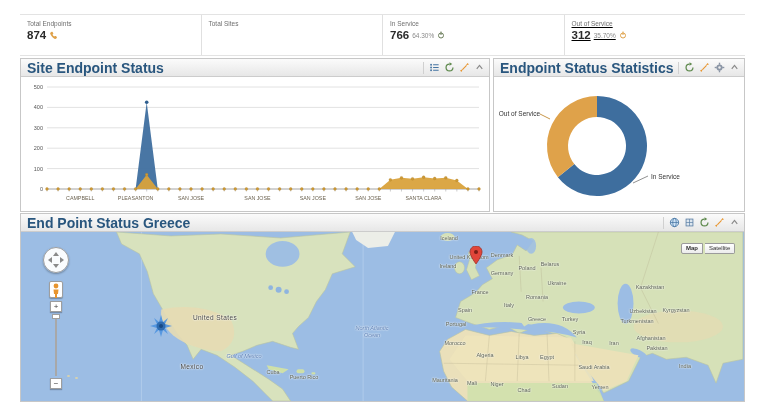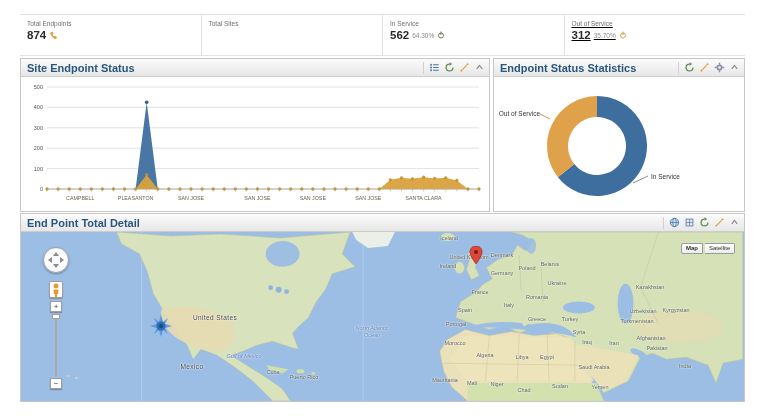--- a/index.html
+++ b/index.html
@@ -12,21 +12,21 @@
   .stat-card:last-child { border-right:none;text-decoration:underline; }
   .stat-label { font-size:6.5px; color:#6f6f6f; display:block; margin-bottom:2px; }
   .stat-value-row { display:flex; align-items:center; gap:3px; }
   .stat-value { font-size:11.5px; font-weight:bold; color:#2b2b2b; }
   .stat-extra { font-size:6.5px; color:#8a8a8a; }
 
   
   .row { display:flex; gap:3px; margin-top:2px; }
   .panel { background:#fff; border:1px solid #c7c7c7; }
   .panel-header { height:18px; background:linear-gradient(#fbfbfb,#e7e7e7); border-bottom:1px solid #cccccc; display:flex; align-items:center; justify-content:space-between; padding:0 4px 0 6px; }
-  .panel-title { font-size:11px; font-weight:bold; color:#29567e; }
+  .panel-title { font-size:14px; font-weight:bold; color:#29567e; }
   .panel-icons { display:flex; align-items:center; gap:4px; border-left:1px solid #d0d0d0; padding-left:5px; height:12px; }
   .panel-icons svg { display:block; }
 
   .panel-site { width:470px; height:154px; }
   .panel-donut { width:272px; height:154px; }
   .panel-map { width:725px; height:189px; margin-top:1px; }
   .panel-body { position:relative; background:#fff; }
 
   
   .donut-label { position:absolute; font-size:6.5px; color:#333; }
@@ -74,21 +74,21 @@
             <path fill="#dfa24a" d="M4.6,1.4 C5.4,1 6.2,1.3 6.6,2 L7.6,3.8 C7.9,4.4 7.7,5.1 7.2,5.5 L6.3,6.2 C6.9,7.7 8,9 9.4,9.8 L10.3,9.1 C10.8,8.7 11.5,8.7 12,9.1 L13.6,10.4 C14.2,10.9 14.3,11.8 13.8,12.4 L12.9,13.4 C12.3,14.1 11.3,14.3 10.4,14 C6.6,12.3 3.6,9 2.1,5.1 C1.8,4.2 2.1,3.2 2.9,2.7 Z"></path>
           </svg>
       </span>
     </div>
     <div class="stat-card">
       <span class="stat-label">Total Sites</span>
     </div>
     <div class="stat-card">
       <span class="stat-label">In Service</span>
       <span class="stat-value-row">
-        <span class="stat-value">562</span>
+        <span class="stat-value">766</span>
         <span class="stat-extra">64.30%</span>
         <svg width="8" height="8" viewBox="0 0 16 16">
             <circle cx="8" cy="9" r="5" fill="none" stroke="#6b7d5a" stroke-width="2"></circle>
             <line x1="8" y1="1" x2="8" y2="8" stroke="#6b7d5a" stroke-width="2"></line>
           </svg>
       </span>
     </div>
     <div class="stat-card">
       <span class="stat-label">Out of Service</span>
       <span class="stat-value-row">
@@ -272,21 +272,21 @@
             <path d="M63.880459471170596,100.13938902440563 A50,50 0 0 1 102.99999999999999,19 L103,40 A29,29 0 0 0 80.31066649327894,87.06084563415527 Z" fill="#dfa24a"></path>
           </svg>
         <span class="donut-label left">Out of Service</span>
         <span class="donut-label right">In Service</span>
       </div>
     </div>
   </div>
 
   <div class="panel panel-map">
     <div class="panel-header">
-      <span class="panel-title">End Point Total Detail</span>
+      <span class="panel-title">End Point Status Greece</span>
       <span class="panel-icons">
         <svg width="11" height="11" viewBox="0 0 16 16">
             <circle cx="8" cy="8" r="6" fill="#cfe3f5" stroke="#3c6e9e" stroke-width="1.2"></circle>
             <ellipse cx="8" cy="8" rx="2.6" ry="6" fill="none" stroke="#3c6e9e" stroke-width="1"></ellipse>
             <line x1="2" y1="8" x2="14" y2="8" stroke="#3c6e9e" stroke-width="1"></line>
           </svg>
         <svg width="11" height="11" viewBox="0 0 16 16">
             <rect x="3" y="3" width="10" height="10" fill="#dde6ee" stroke="#5b7fa5" stroke-width="1.2"></rect>
             <line x1="8" y1="3" x2="8" y2="13" stroke="#5b7fa5" stroke-width="1"></line>
             <line x1="3" y1="8" x2="13" y2="8" stroke="#5b7fa5" stroke-width="1"></line>

